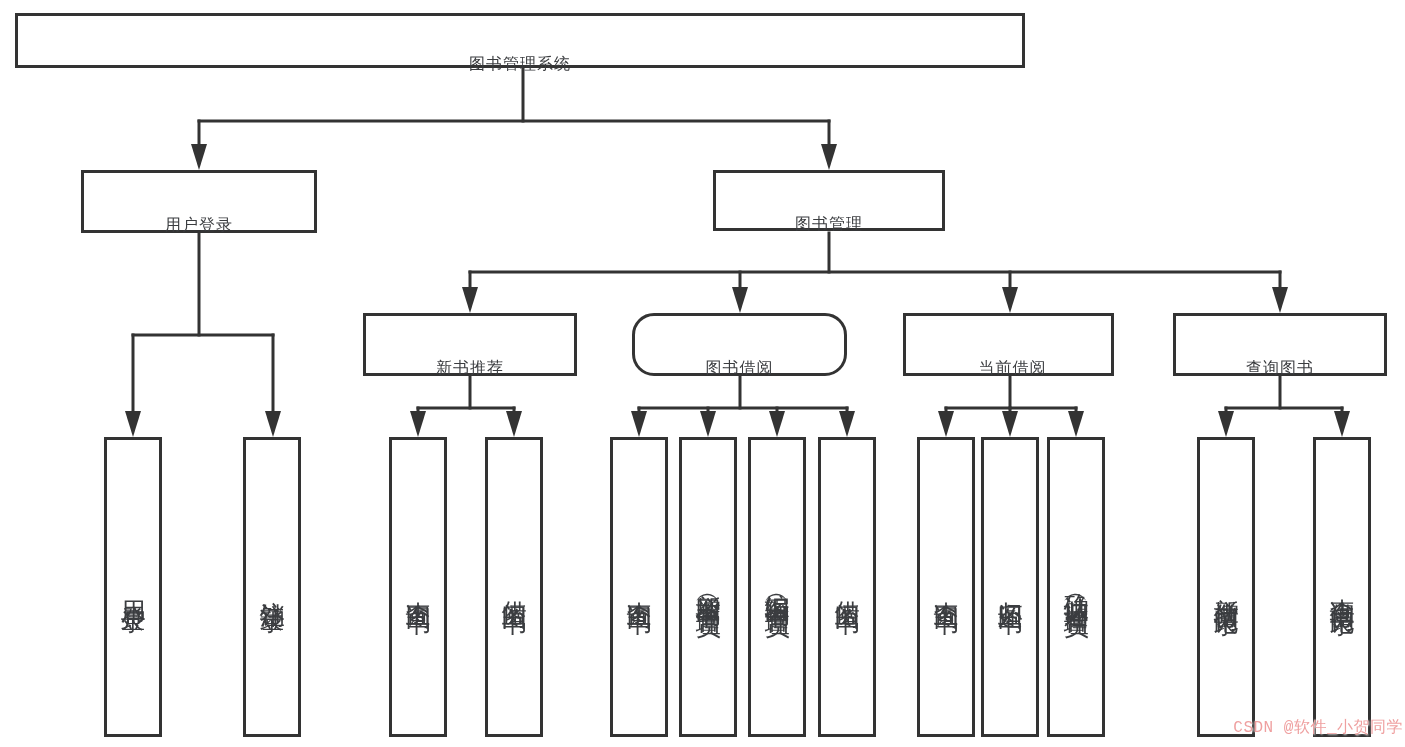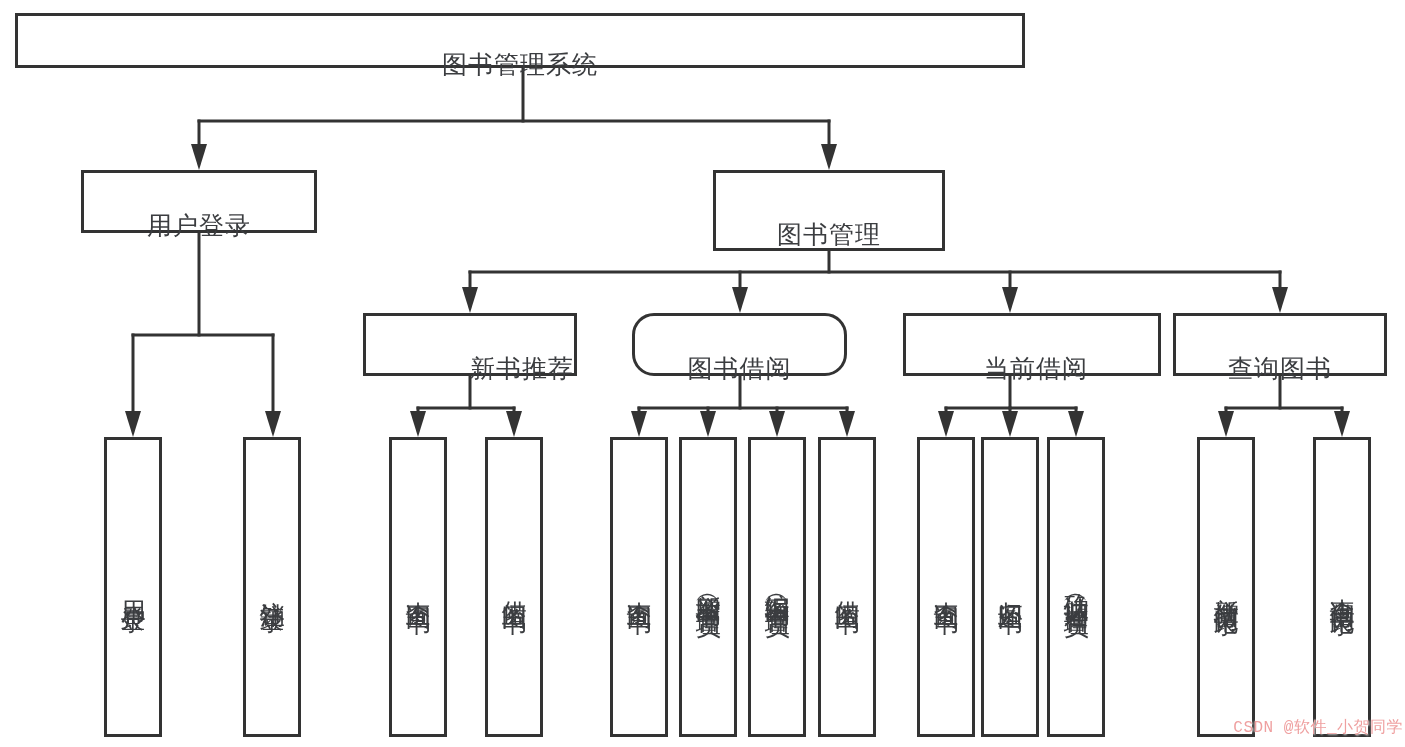--- a/index.html
+++ b/index.html
@@ -30,21 +30,21 @@
     box-sizing: border-box;
     background: #ffffff;
     border: 3px solid var(--line);
     display: flex;
     align-items: center;
     justify-content: center;
     color: var(--text);
     z-index: 2;
   }
   .node.h span {
-    font-size: 25px;
+    font-size: 16px;
     letter-spacing: 1px;
     white-space: nowrap;
     margin-top: 48px;
   }
   .node.v span {
     writing-mode: vertical-rl;
     text-orientation: mixed;
     font-size: 25px;
     letter-spacing: 3px;
     line-height: 1.1;
@@ -129,31 +129,31 @@
     <polygon points="1334,411 1350,411 1342,437"></polygon>
   </svg>
 
   <div class="node h" style="left:15px; top:13px; width:1010px; height:55px;">
     <span>图书管理系统</span>
   </div>
 
   <div class="node h" style="left:81px; top:170px; width:236px; height:63px;">
     <span>用户登录</span>
   </div>
-  <div class="node h" style="left:713px; top:170px; width:232px; height:81px;">
+  <div class="node h" style="left:713px; top:170px; width:232px; height:61px;">
     <span>图书管理</span>
   </div>
 
-  <div class="node h" style="left:363px; top:313px; width:214px; height:63px;justify-content:flex-end;">
+  <div class="node h" style="left:363px; top:313px; width:214px; height:63px;">
     <span>新书推荐</span>
   </div>
   <div class="node h" style="left:632px; top:313px; width:215px; height:63px;border-radius:22px;">
     <span>图书借阅</span>
   </div>
-  <div class="node h" style="left:903px; top:313px; width:258px; height:63px;padding-left:8px;">
+  <div class="node h" style="left:903px; top:313px; width:211px; height:63px;padding-left:8px;">
     <span>当前借阅</span>
   </div>
   <div class="node h" style="left:1173px; top:313px; width:214px; height:63px;">
     <span>查询图书</span>
   </div>
 
   <div class="node v" style="left:104px; top:437px; width:58px; height:300px;">
     <span>用户登录</span>
   </div>
   <div class="node v" style="left:243px; top:437px; width:58px; height:300px;">

